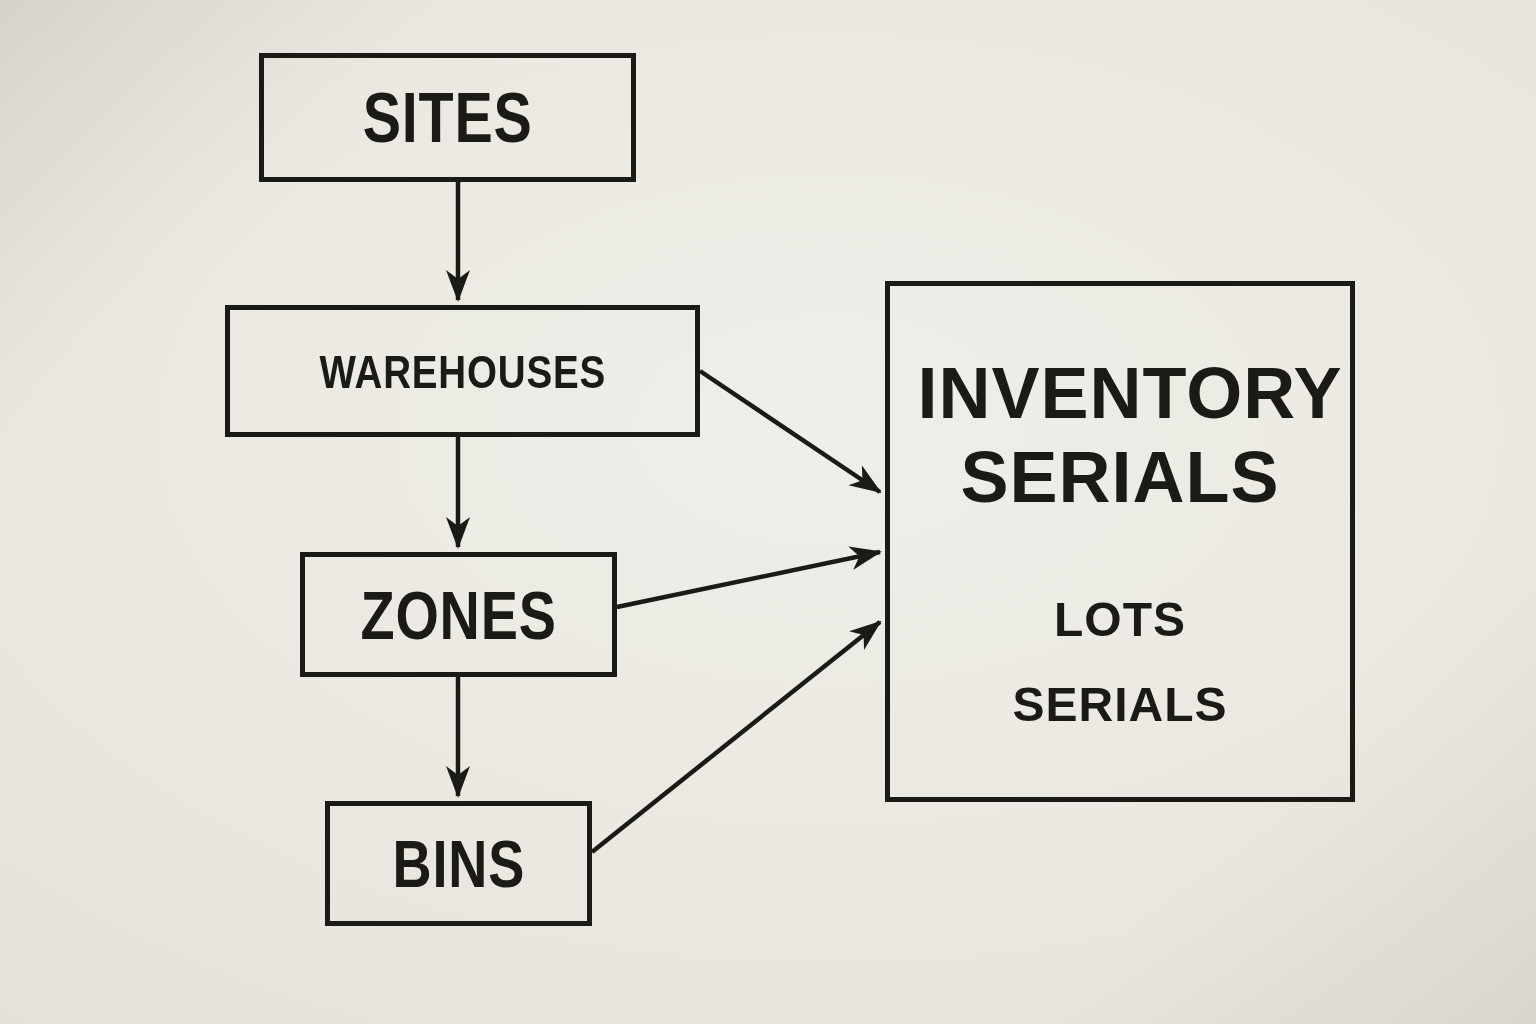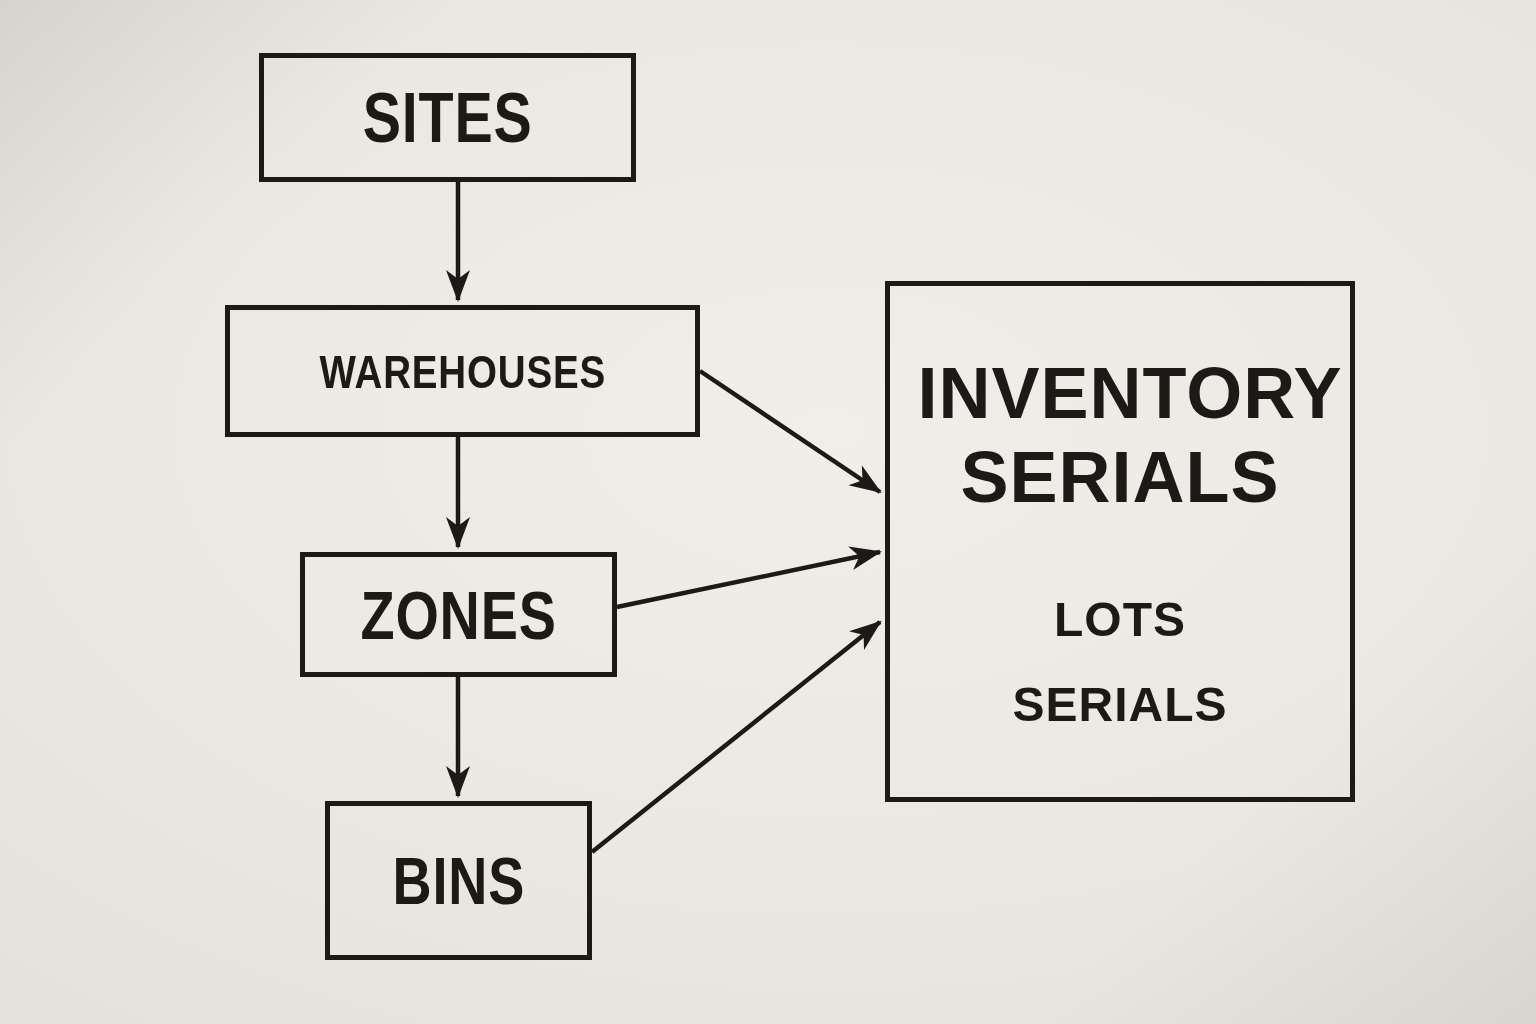--- a/index.html
+++ b/index.html
@@ -46,21 +46,21 @@
     font-weight: 700;
     color: var(--ink);
     white-space: nowrap;
     letter-spacing: 1px;
     transform: scaleX(0.82);
     transform-origin: 50% 50%;
   }
   .node-sites      { left: 259px; top:  53px; width: 377px; height: 129px; font-size: 70px; }
   .node-warehouses { left: 225px; top: 305px; width: 475px; height: 132px; font-size: 47px; }
   .node-zones      { left: 300px; top: 552px; width: 317px; height: 125px; font-size: 68px; }
-  .node-bins       { left: 325px; top: 801px; width: 267px; height: 159px; font-size: 66px; }
+  .node-bins       { left: 325px; top: 801px; width: 267px; height: 125px; font-size: 66px; }
   .node-inventory  { left: 885px; top: 281px; width: 470px; height: 521px; display: block; }
   .inv-text {
     position: absolute;
     left: 0; right: 0;
     text-align: center;
     color: var(--ink);
     font-weight: 700;
   }
   .inv-line { font-size: 72px; line-height: 72px; }
   .inv-sub  { font-size: 48px; line-height: 62px; }

